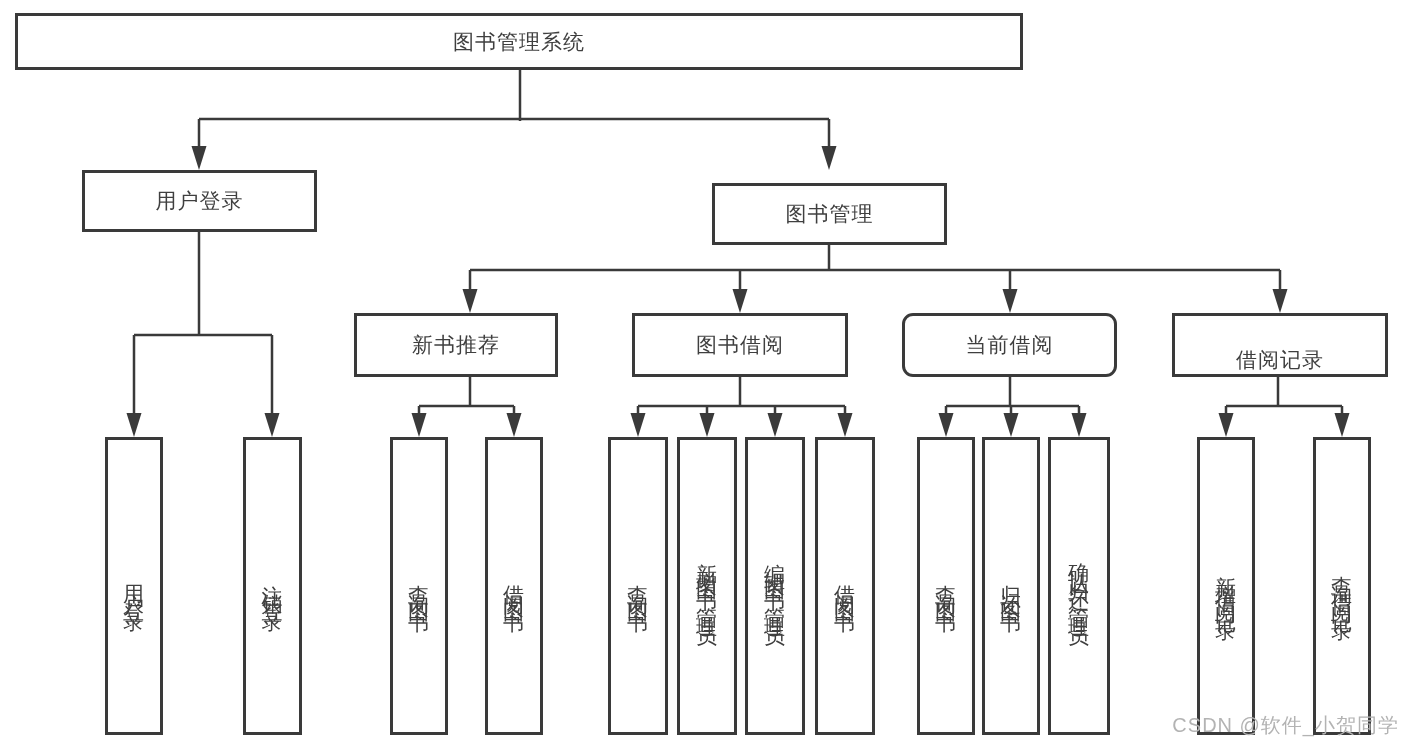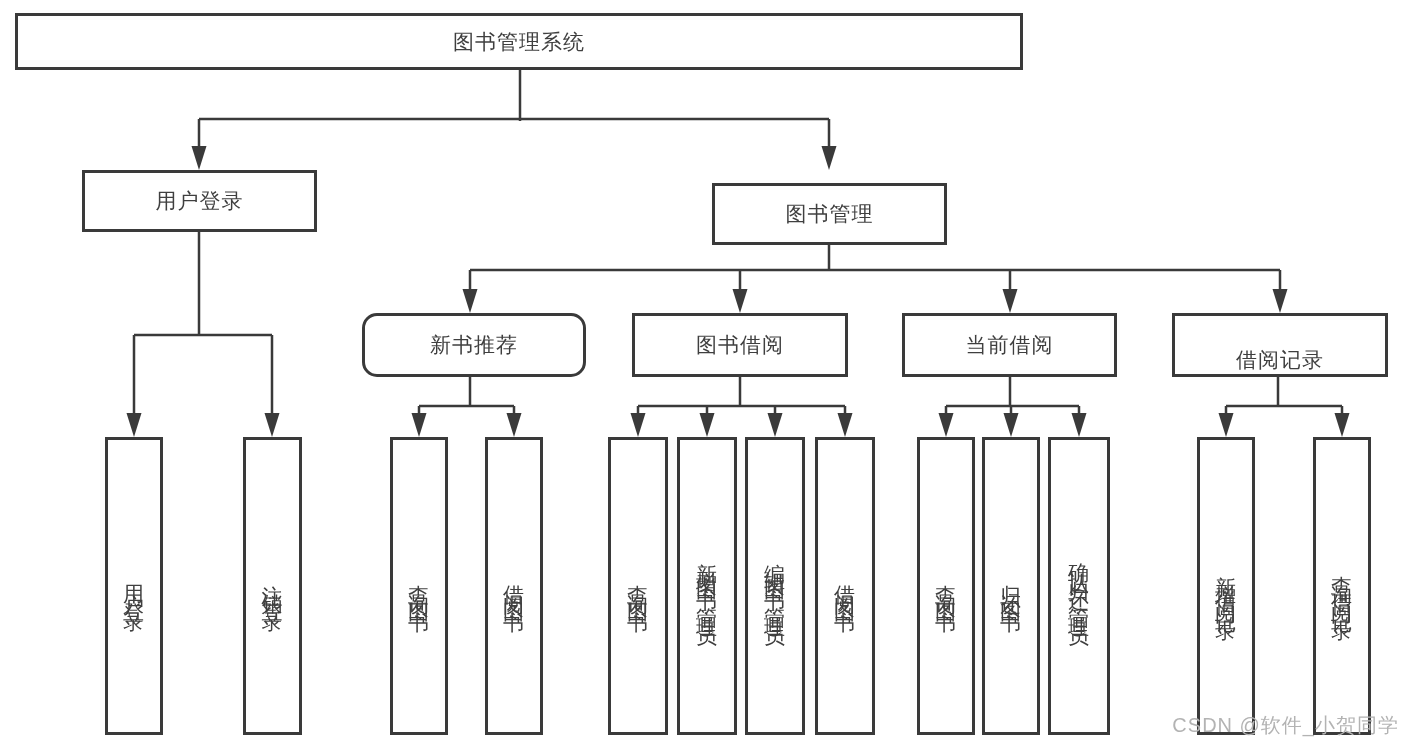--- a/index.html
+++ b/index.html
@@ -17,23 +17,23 @@
   .vlabel{
     writing-mode:vertical-rl;text-orientation:mixed;
     font-size:21px;line-height:1;letter-spacing:9px;white-space:nowrap;
   }
   
   #n-root{left:15px;top:13px;width:1008px;height:57px;}
   
   #n-login{left:82px;top:170px;width:235px;height:62px;}
   #n-mgmt{left:712px;top:170px;width:235px;height:62px;margin-top:13px;}
   
-  #n-g2{left:362px;top:313px;width:224px;height:64px;border-radius:15px;}
+  #n-g2{left:354px;top:313px;width:204px;height:64px;}
   #n-g3{left:632px;top:313px;width:216px;height:64px;}
-  #n-g4{left:902px;top:313px;width:215px;height:64px;}
+  #n-g4{left:902px;top:313px;width:215px;height:64px;border-radius:11px;}
   #n-g5{left:1172px;top:313px;width:216px;height:64px;align-items:flex-end;}
   
   #n-g1a{left:105px;width:58px;}
   #n-g1b{left:243px;width:59px;}
   #n-g2a{left:390px;width:58px;}
   #n-g2b{left:485px;width:58px;}
   #n-g3a{left:608px;width:60px;}
   #n-g3b{left:677px;width:60px;}
   #n-g3c{left:745px;width:60px;}
   #n-g3d{left:815px;width:60px;}

